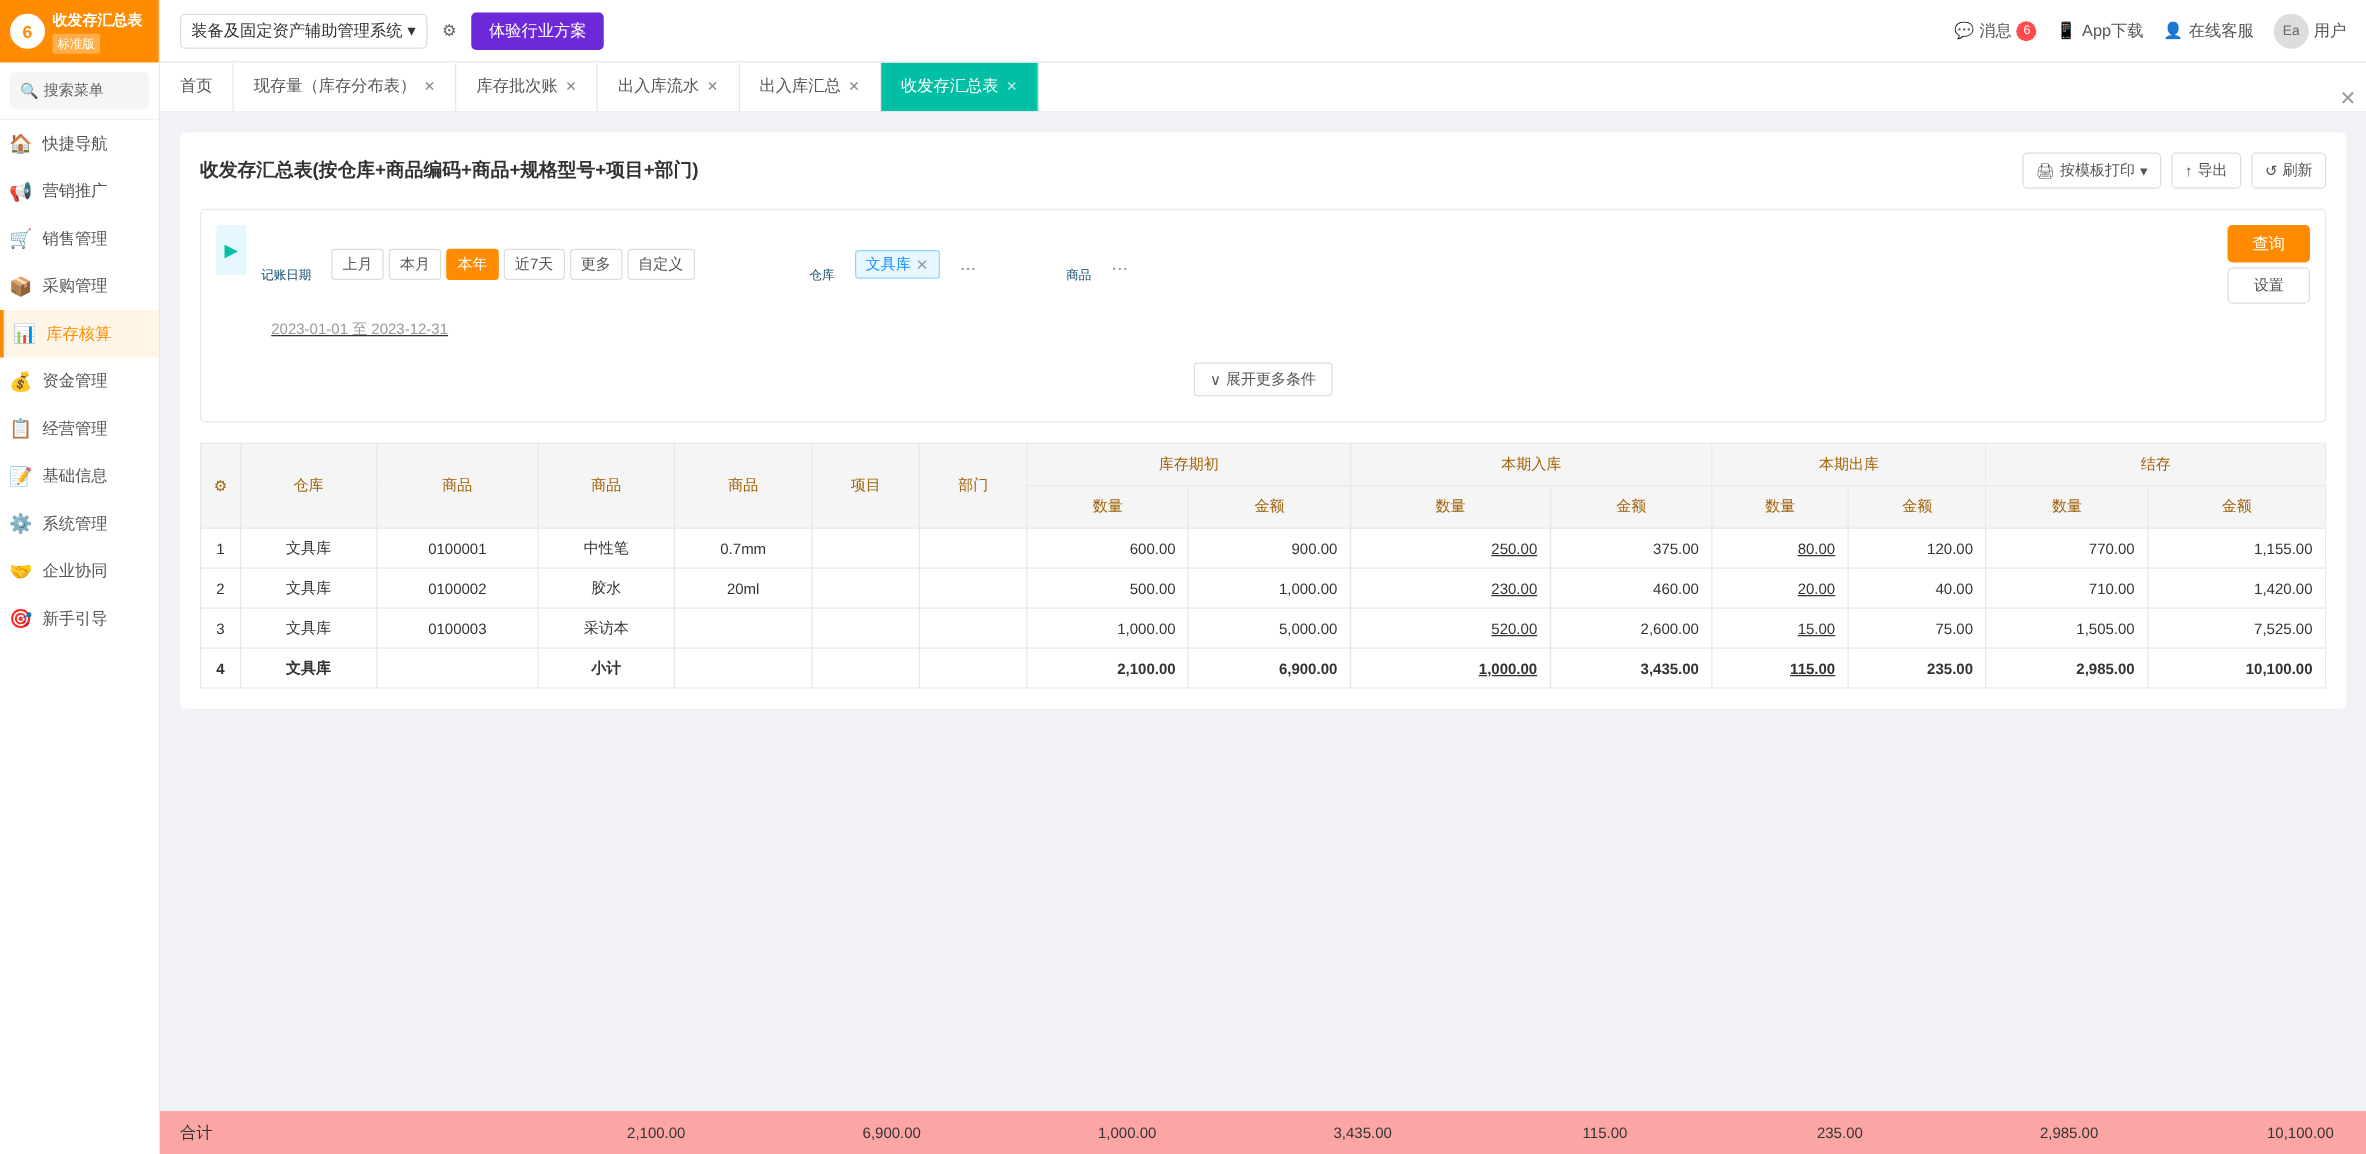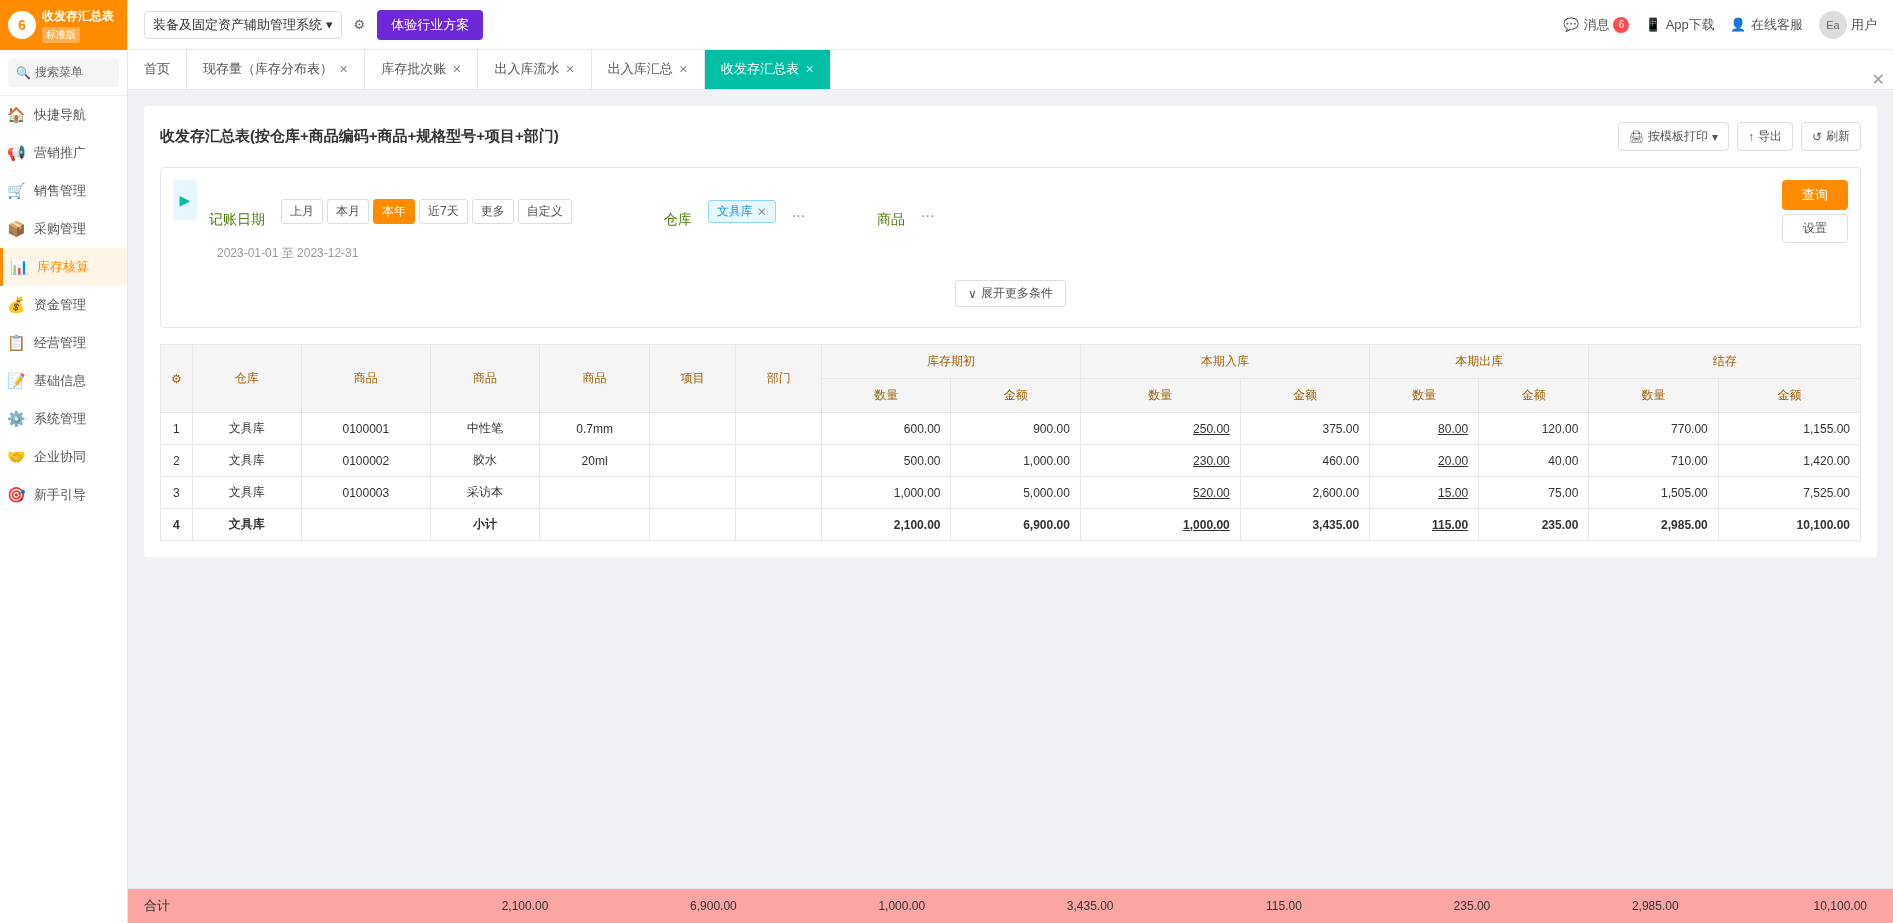--- a/index.html
+++ b/index.html
@@ -37,21 +37,21 @@
     .content-card { background: #fff; border-radius: 4px; padding: 16px; }
 
     
     .page-title { font-size: 15px; font-weight: bold; color: #333; margin-bottom: 16px; display: flex; justify-content: space-between; align-items: center; }
     .page-actions { display: flex; gap: 8px; }
     .action-btn { border: 1px solid #ddd; background: #fff; border-radius: 4px; padding: 5px 10px; cursor: pointer; font-size: 12px; color: #555; display: flex; align-items: center; gap: 4px; }
 
     
     .filter-area { border: 1px solid #e8e8e8; border-radius: 4px; padding: 12px; margin-bottom: 16px; position: relative; }
     .filter-row { display: flex; align-items: center; gap: 16px; flex-wrap: wrap; }
-    .filter-label { color: #4d7c0f; font-size: 14px; white-space: nowrap; margin-top: 16px; }
+    .filter-label { color: #0c4a6e; font-size: 10px; white-space: nowrap; margin-top: 16px; }
     .filter-date-btns { display: flex; gap: 4px; align-items: center; }
     .date-btn { padding: 3px 8px; border-radius: 3px; border: 1px solid #ddd; background: #fff; cursor: pointer; font-size: 12px; color: #555; }
     .date-btn.active { background: #ff8c00; color: #fff; border-color: #ff8c00; }
     .date-range { font-size: 12px; color: #999; margin-left: 4px; }
     .warehouse-tag { display: flex; align-items: center; gap: 4px; background: #e6f7ff; color: #1890ff; border: 1px solid #91d5ff; border-radius: 3px; padding: 2px 8px; font-size: 12px; }
     .tag-close { cursor: pointer; color: #999; }
     .expand-btn { border: 1px solid #ddd; background: #fff; padding: 4px 12px; border-radius: 3px; cursor: pointer; font-size: 12px; color: #555; display: flex; align-items: center; gap: 4px; margin: 8px auto; }
     .query-btn { background: #ff8c00; color: #fff; border: none; border-radius: 4px; padding: 6px 20px; cursor: pointer; font-size: 13px; }
     .set-btn { border: 1px solid #ddd; background: #fff; border-radius: 4px; padding: 5px 10px; cursor: pointer; font-size: 12px; color: #555; }
     .toggle-arrow { width: 24px; height: 40px; background: #e6f7ff; display: flex; align-items: center; justify-content: center; cursor: pointer; color: #00bfa5; font-size: 14px; border-radius: 2px; }
@@ -242,21 +242,21 @@
             </div>
             <span class="ellipsis">...</span>
             <span style="width:40px;"></span>
             <span class="filter-label">商品</span>
             <span class="ellipsis">...</span>
             <div style="margin-left:auto;display:flex;flex-direction:column;gap:4px;">
               <button class="query-btn">查询</button>
               <button class="set-btn">设置</button>
             </div>
           </div>
-          <div style="margin-left:4px;margin-top:2px;">
+          <div style="margin-left:4px;margin-top:12px;text-decoration:underline;">
             <span class="date-range">2023-01-01 至 2023-12-31</span>
           </div>
         </div>
       </div>
       <div style="display:flex;justify-content:center;margin-top:10px;">
         <button class="expand-btn">
           <span>∨</span>
           <span>展开更多条件</span>
         </button>
       </div>

